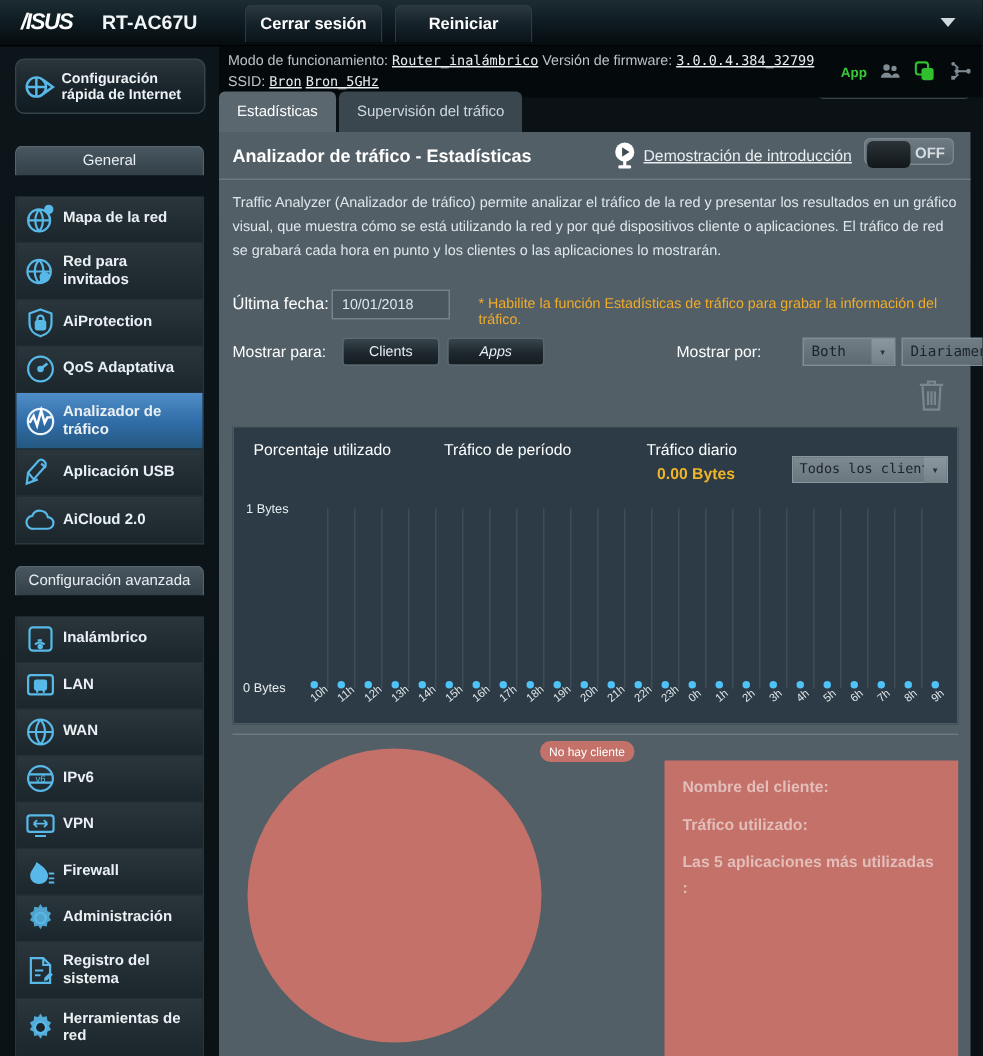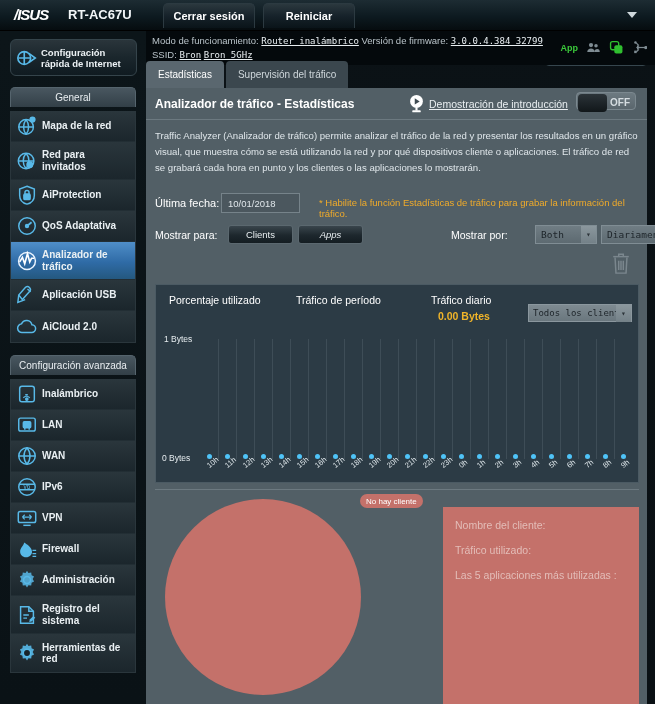--- a/index.html
+++ b/index.html
@@ -77,21 +77,21 @@
   #qis {
     position: absolute; left: 10px; top: 8px; width: 127px; height: 37px;
     background: linear-gradient(180deg,#2a353b 0%,#1a262c 50%,#101b21 100%);
     border: 1px solid #35444b; border-radius: 6px;
     display: flex; align-items: center;
   }
   #qis .t { color: #edf2f5; font-size: 9.5px; font-weight: bold; line-height: 11px; padding-left: 3px; }
   .sideicon { width: 22px; height: 22px; flex: 0 0 22px; margin-left: 5px; }
 
   .sec-hdr {
-    margin: 4px 10px; height: 20px;
+    margin: 14px 10px; height: 20px;
     background: linear-gradient(180deg,#495760 0%,#323f47 100%);
     border: 1px solid #55646d; border-bottom: none;
     border-radius: 5px 5px 0 0;
     display: flex; align-items: center; justify-content: center;
     color: #e9eef1; font-size: 10px;
   }
   .sec-body {
     margin: 0 10px 12px 10px;
     border: 1px solid #2a363c; border-top: none;
     background: #141f25;
@@ -239,21 +239,21 @@
   #noclient {
     position: absolute; left: 205px; top: 4px; height: 14px; padding: 0 6px;
     background: #c4716a; border-radius: 7px;
     display: flex; align-items: center;
     color: #ffffff; font-size: 8px;
   }
   #infopanel {
     position: absolute; left: 288px; top: 17px; width: 196px; height: 198px;
     background: #c4716a; padding: 10px 12px;
   }
-  #infopanel div { color: #e3bdb8; font-size: 10.5px; font-weight: normal; line-height: 17px; }
+  #infopanel div { color: #e3bdb8; font-size: 10.5px; font-weight: bold; line-height: 17px; }
   #infopanel .gap { margin-top: 8px; }
 </style>
 </head>
 <body>
 
 <div id="app">
 
   <div id="topbar">
     <div id="logo">/ISUS</div>
     <div id="model">RT-AC67U</div>

